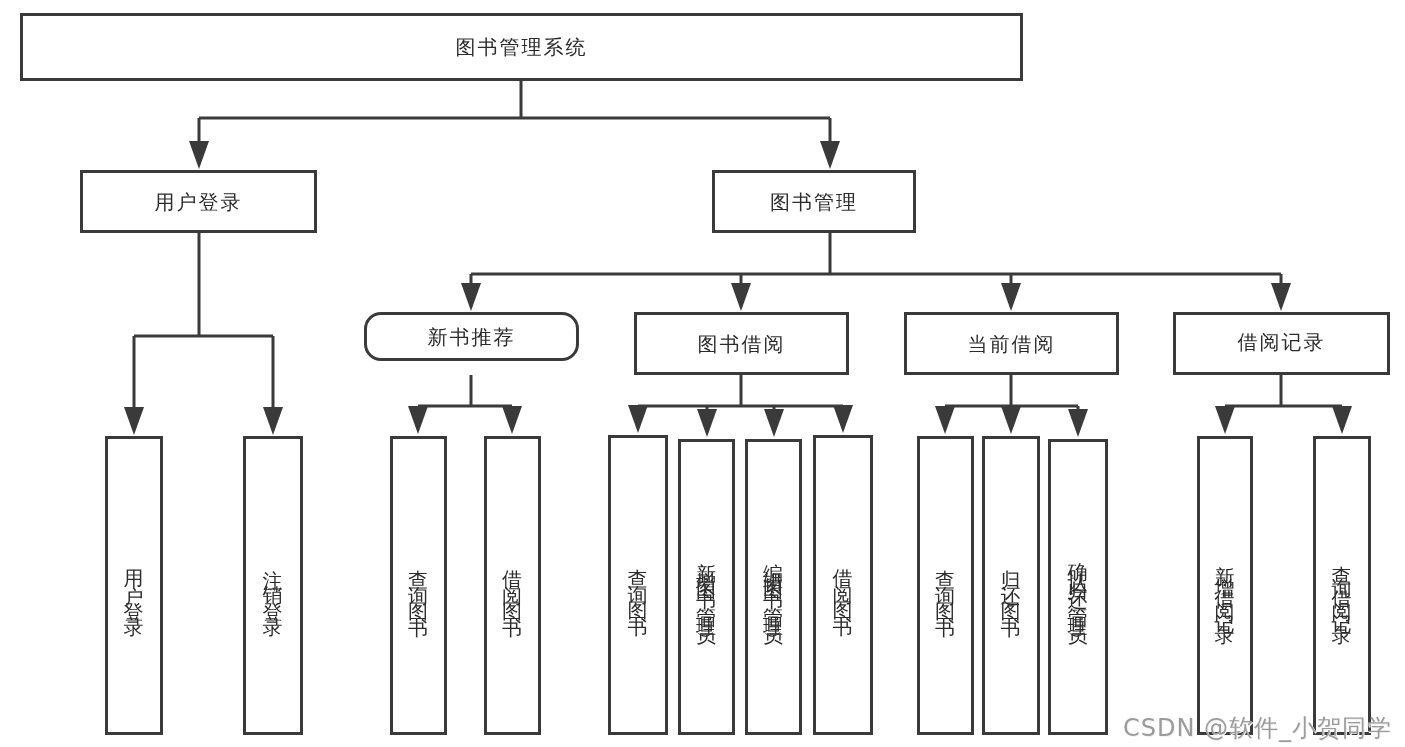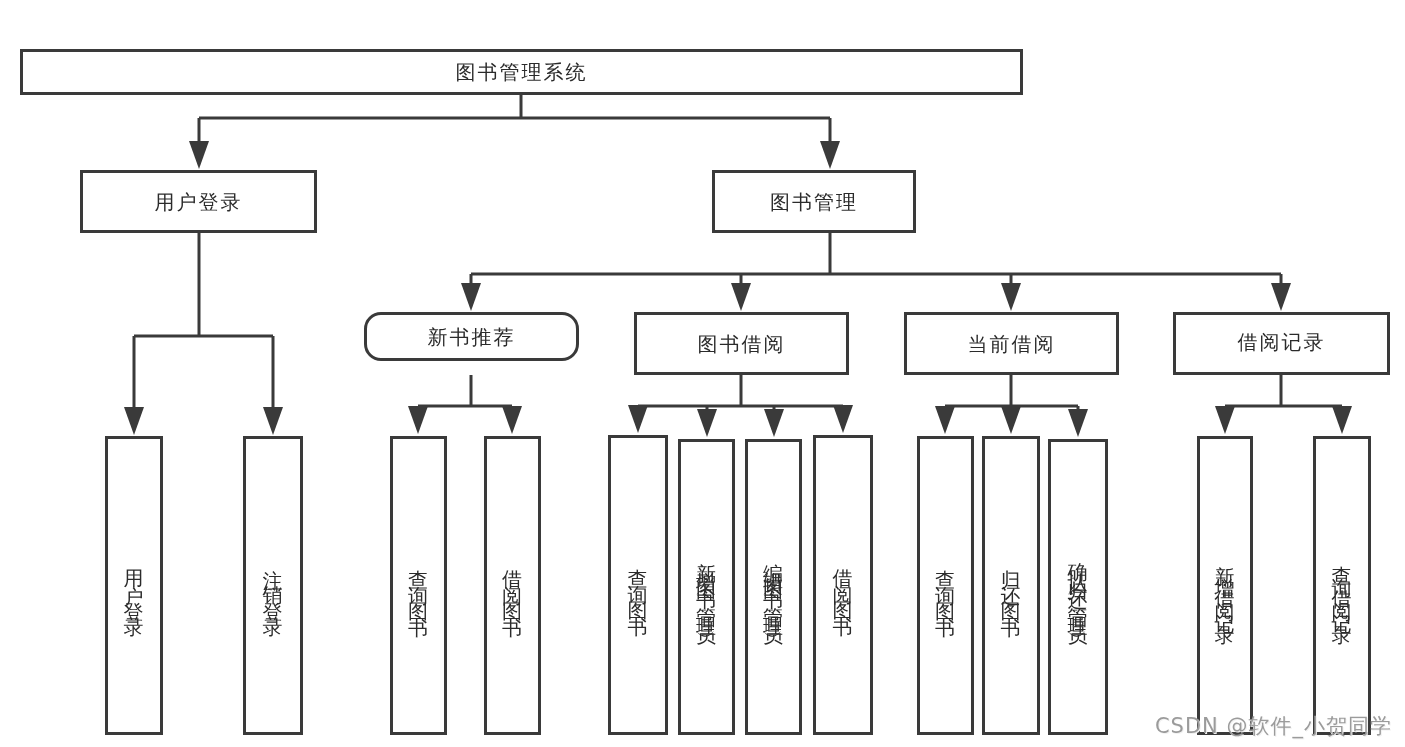--- a/index.html
+++ b/index.html
@@ -36,21 +36,21 @@
     white-space:nowrap;
   }
   .node.v4 .lbl{letter-spacing:16px;}
   .node.v6 .lbl{letter-spacing:12px;}
   .node.v9 .lbl{letter-spacing:9px;}
   #watermark{
     position:absolute;
     z-index:3;
     right:13px;
     top:712px;
-    font-size:21px;
+    font-size:24px;
     color:#9b9b9b;
     letter-spacing:1px;
     white-space:nowrap;
     text-shadow:1px 1px 0 #f2f2f2;
   }
 </style>
 </head>
 <body>
 
 <div id="canvas">
@@ -81,21 +81,21 @@
       <polygon points="764,409 784,409 774,437"></polygon>
       <polygon points="833,405 853,405 843,433"></polygon>
       <polygon points="935,406 955,406 945,434"></polygon>
       <polygon points="1001,406 1021,406 1011,434"></polygon>
       <polygon points="1068,409 1088,409 1078,437"></polygon>
       <polygon points="1215,406 1235,406 1225,434"></polygon>
       <polygon points="1332,406 1352,406 1342,434"></polygon>
     </g>
   </svg>
 
-  <div class="node h" style="left:20px;top:13px;width:1003px;height:46px;margin-top:36px;">
+  <div class="node h" style="left:20px;top:13px;width:1003px;height:68px;">
     <span class="lbl">图书管理系统</span>
   </div>
 
   <div class="node h" style="left:80px;top:170px;width:237px;height:63px;">
     <span class="lbl">用户登录</span>
   </div>
   <div class="node h" style="left:712px;top:170px;width:204px;height:63px;">
     <span class="lbl">图书管理</span>
   </div>
 

